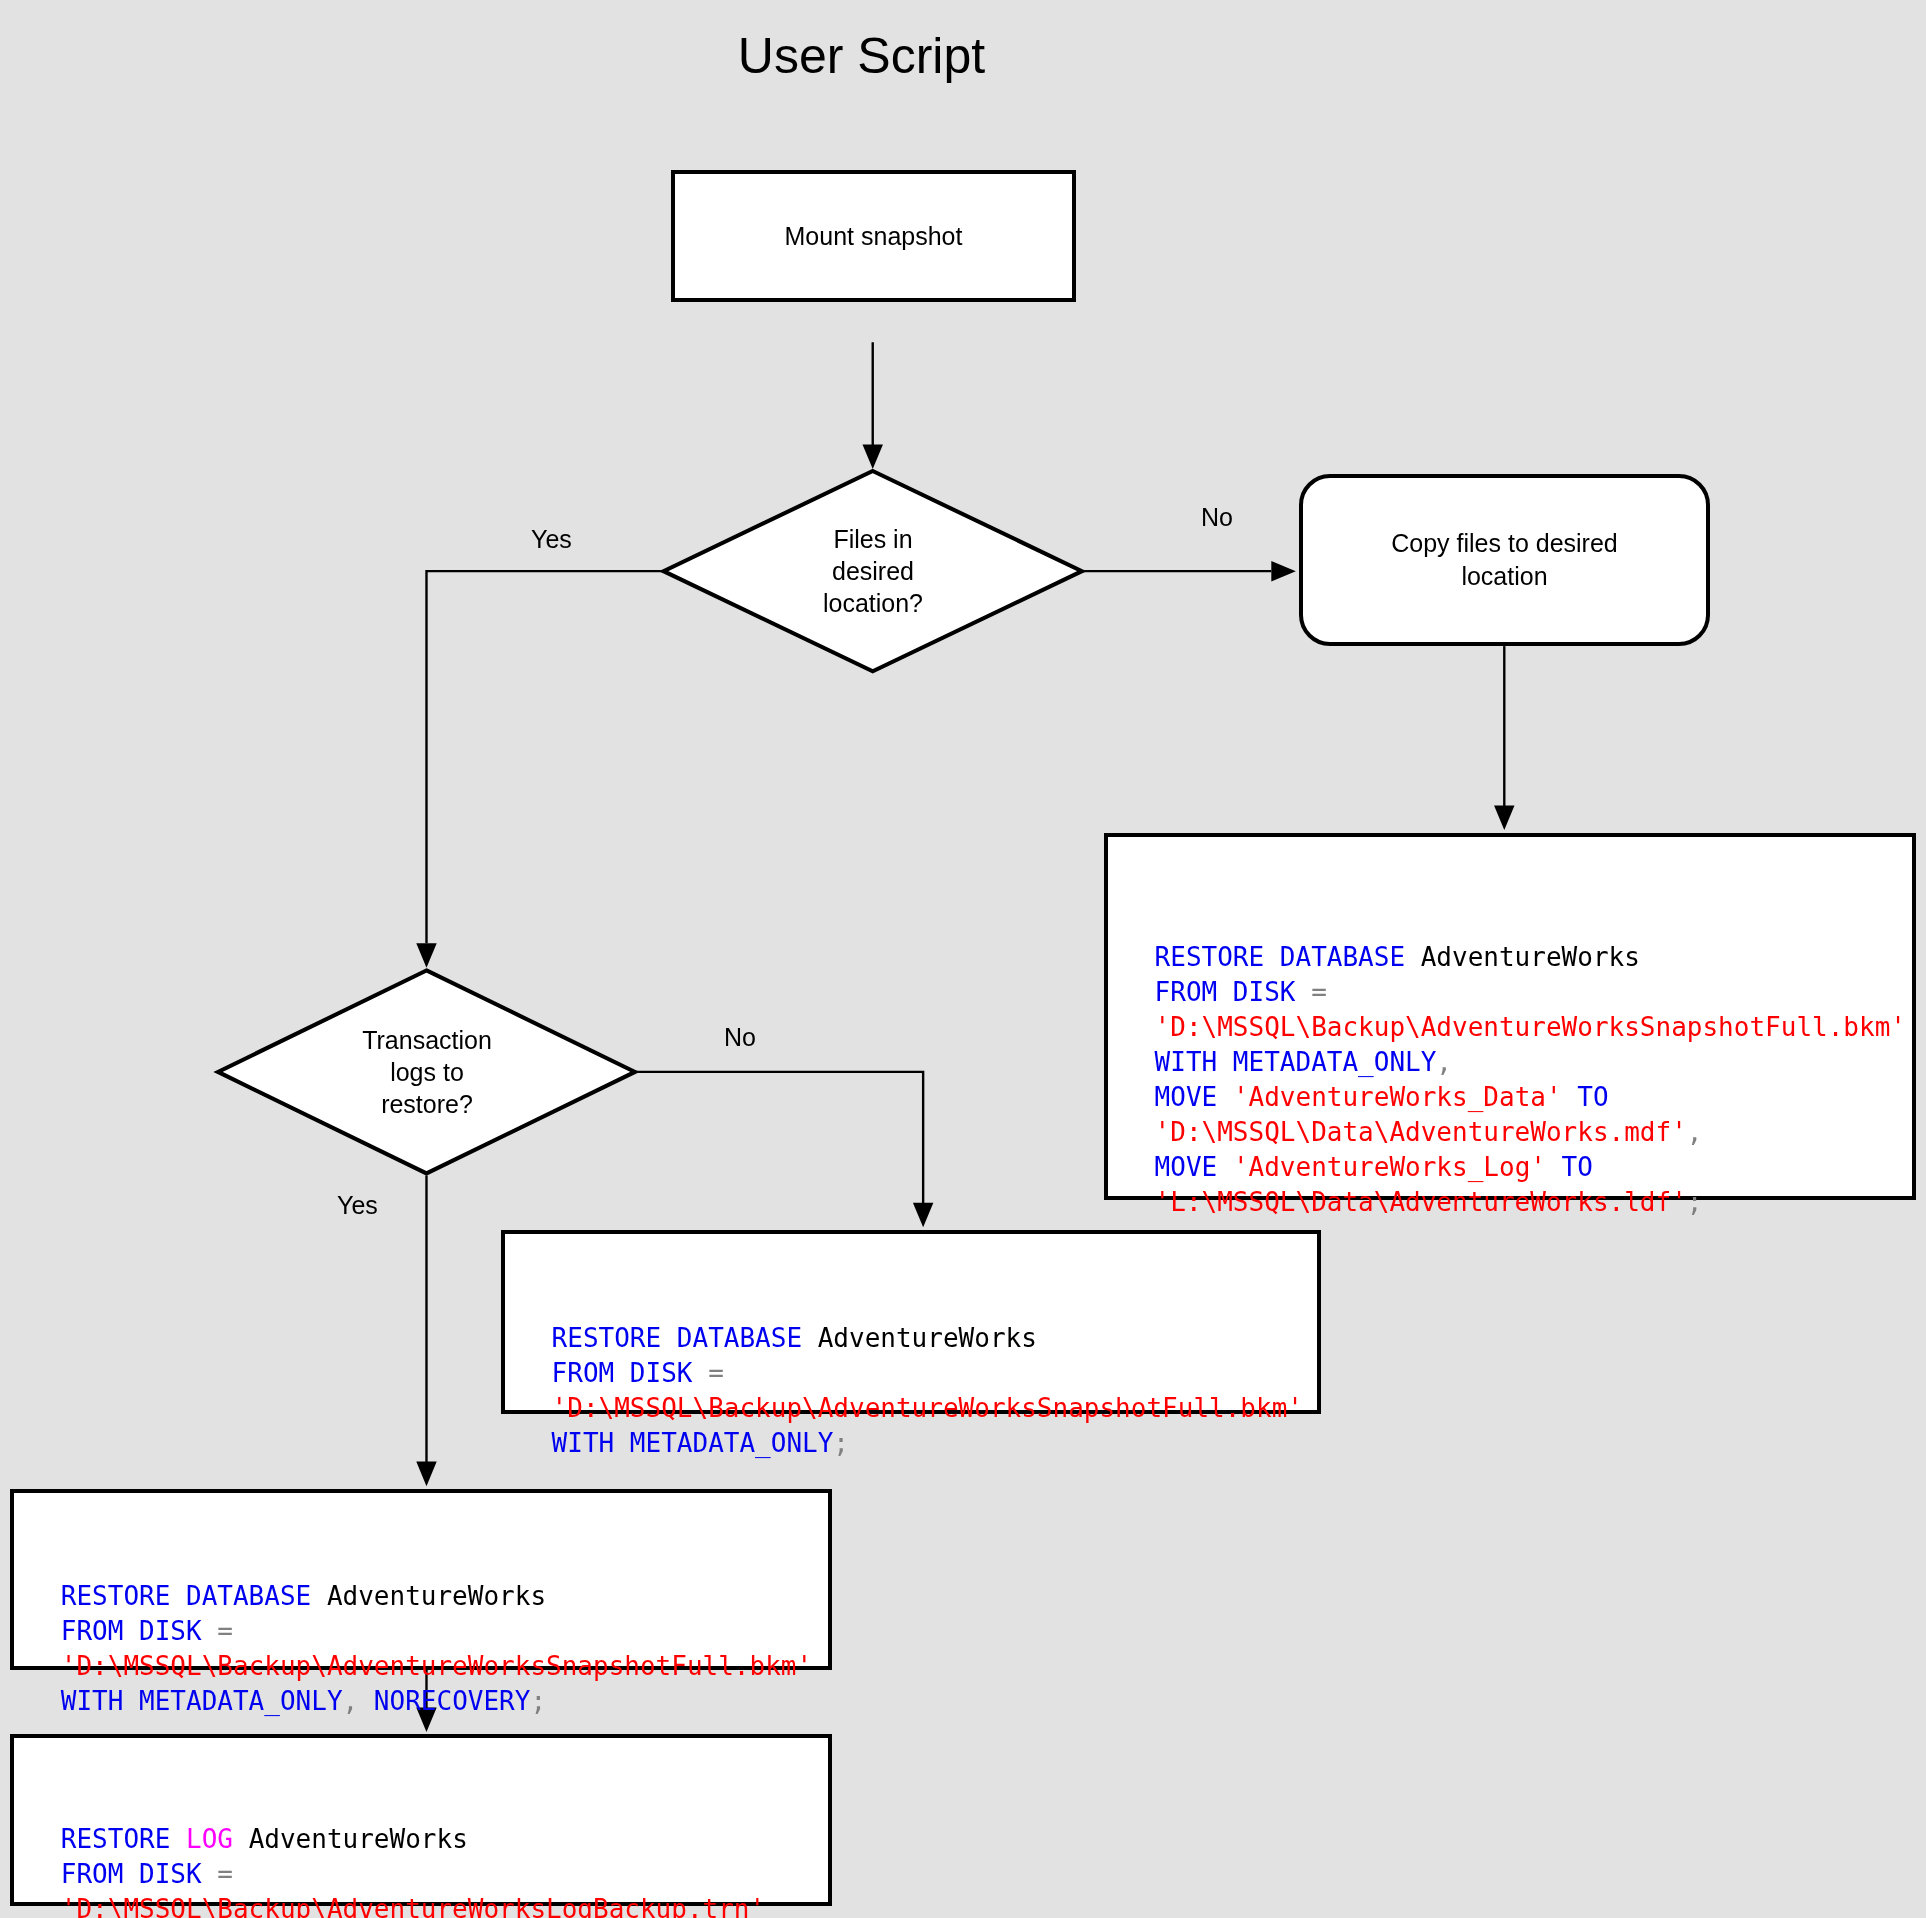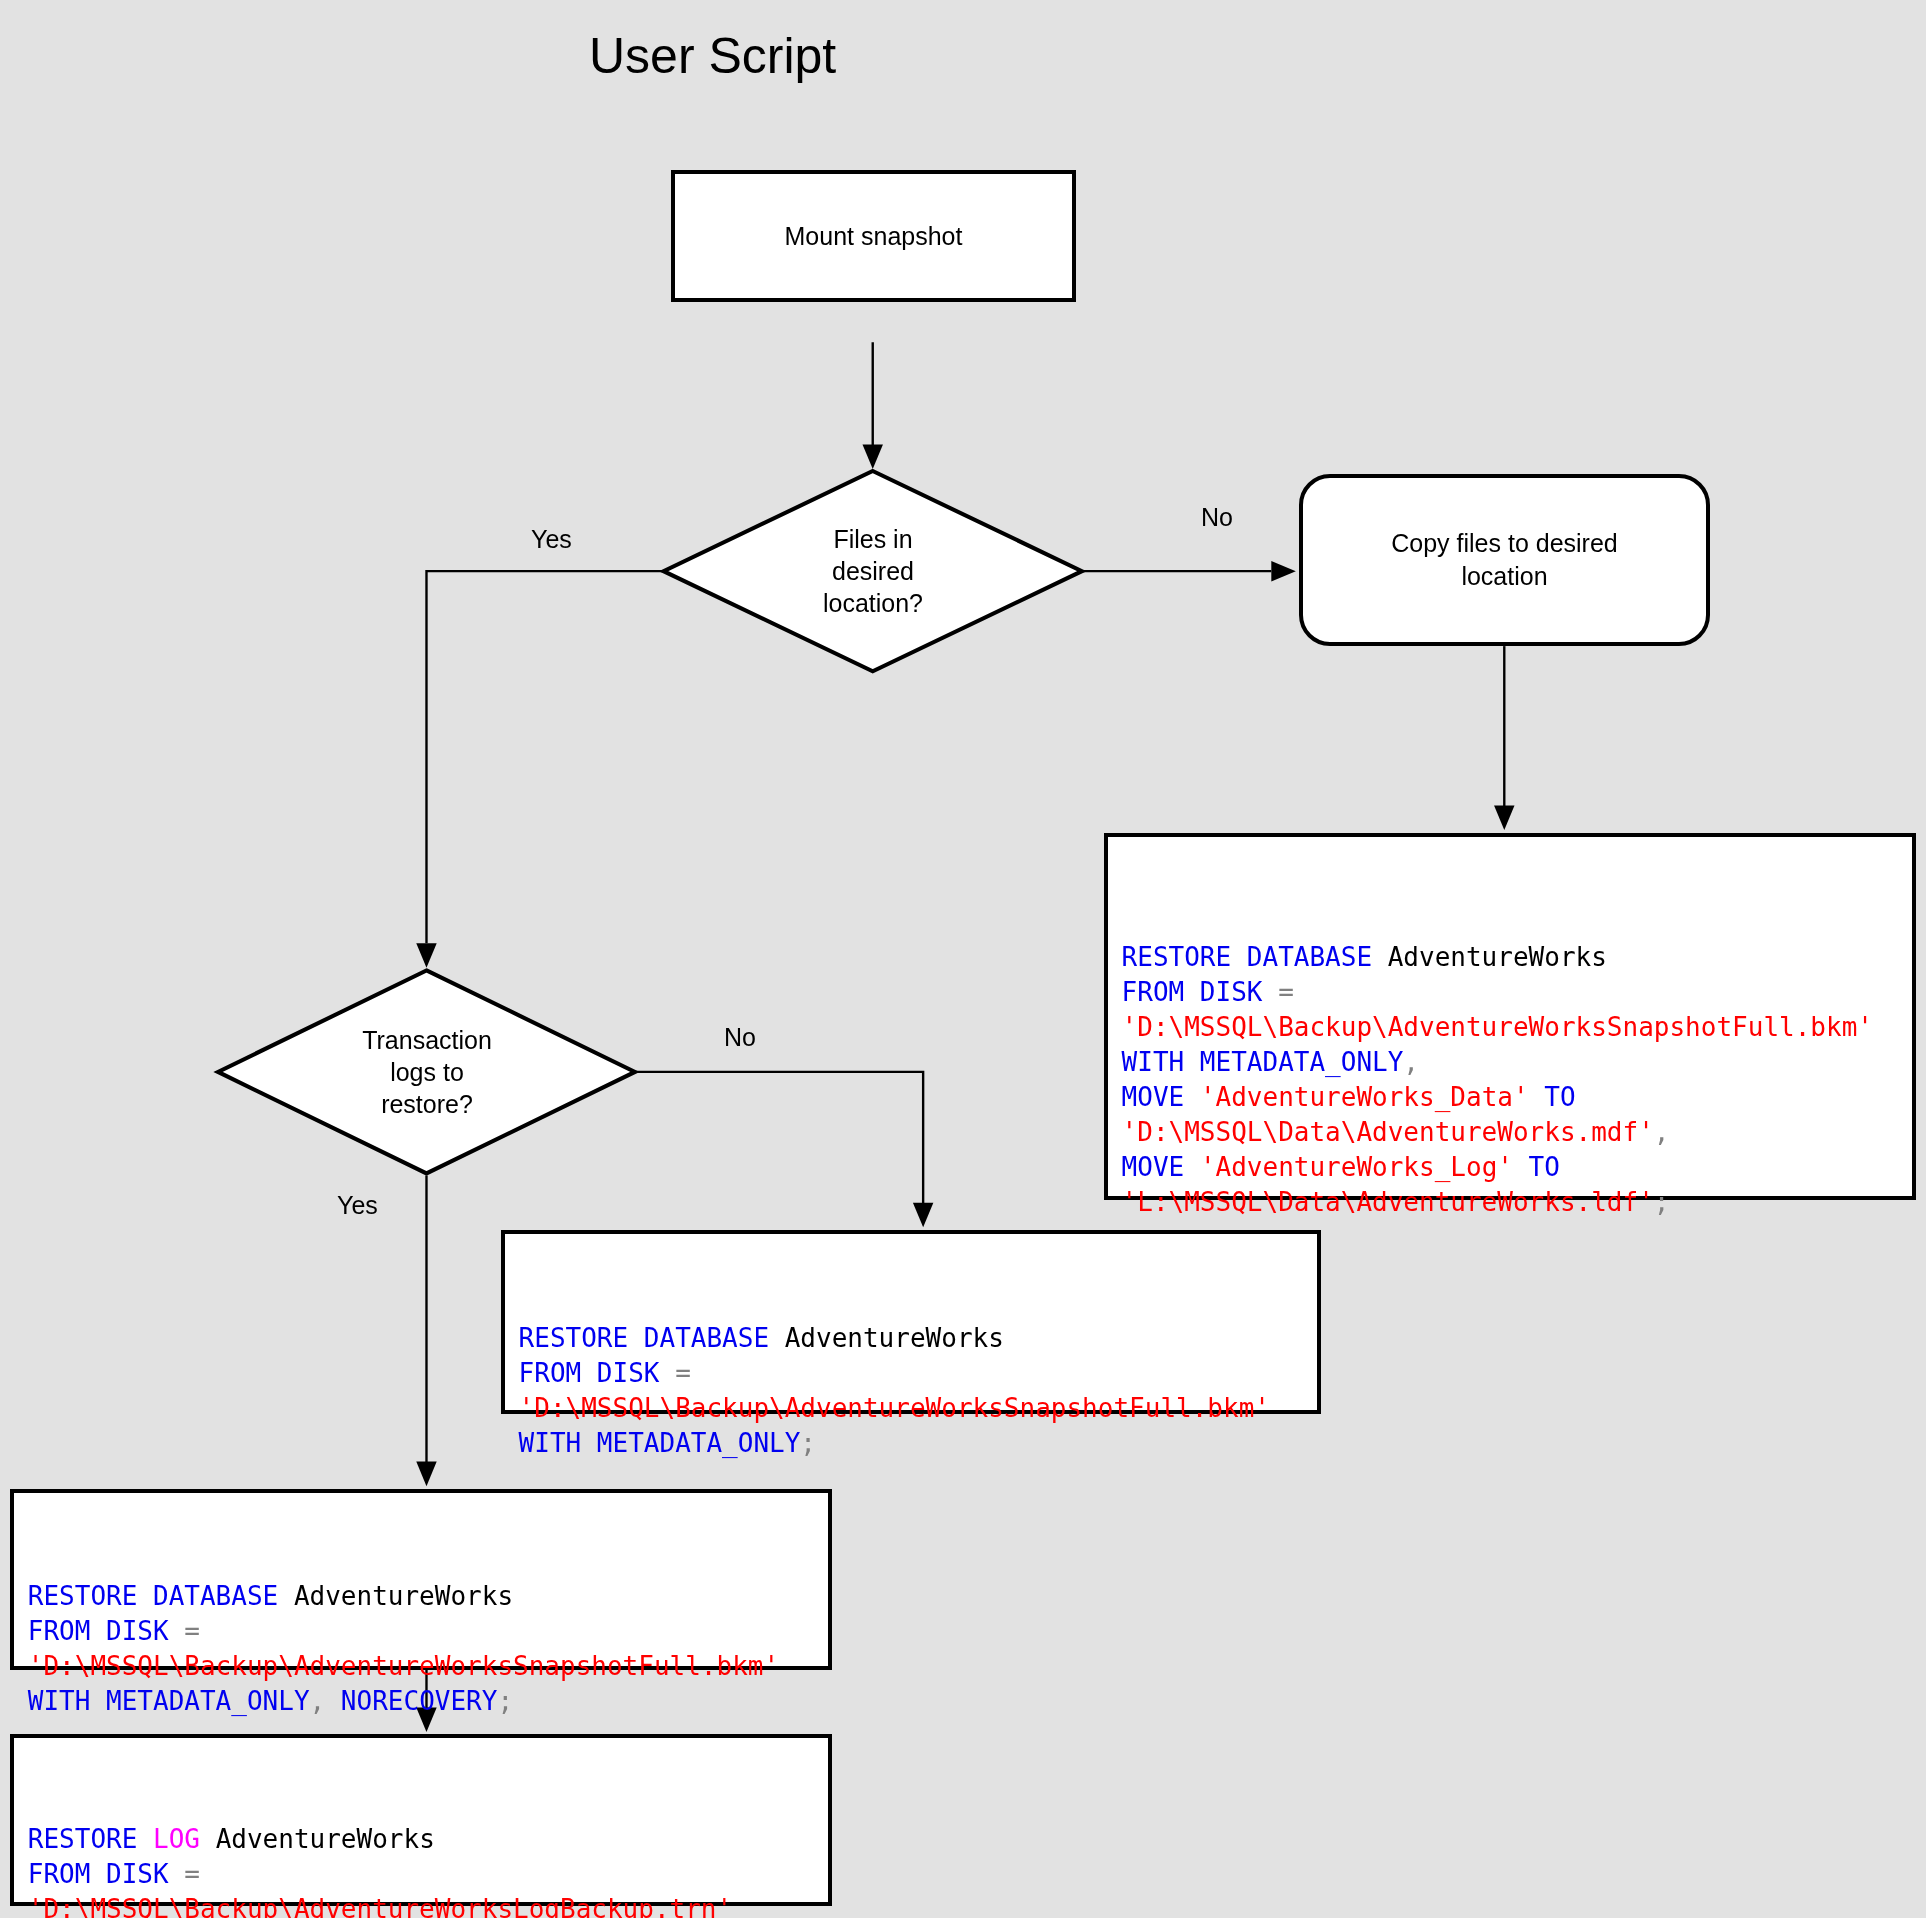--- a/index.html
+++ b/index.html
@@ -24,30 +24,31 @@
     display:flex;align-items:center;justify-content:center;
     text-align:center;color:#000000;
     font-size:25px;line-height:32px;white-space:pre-line;
   }
   .edge-label{
     position:absolute;z-index:2;
     font-size:25px;color:#000000;
   }
   .title{
     position:absolute;z-index:2;
-    text-align:left;color:#000000;
+    text-align:center;color:#000000;
     font-size:50px;
   }
   .code-box{
     position:absolute;z-index:2;
     background:#ffffff;border:4.1px solid #000000;
     box-sizing:border-box;
     font-family:"DejaVu Sans Mono", monospace;
     font-size:26px;line-height:35px;
     white-space:pre;
+    padding-left:33px;
   }
   .code-box .inner{padding:0 13.6px;}
   .code-line{white-space:pre;}
 </style>
 </head>
 <body>
 
 <div class="canvas">
 
   <svg class="connectors" width="1926" height="1919" viewBox="0 0 2827 2816">

